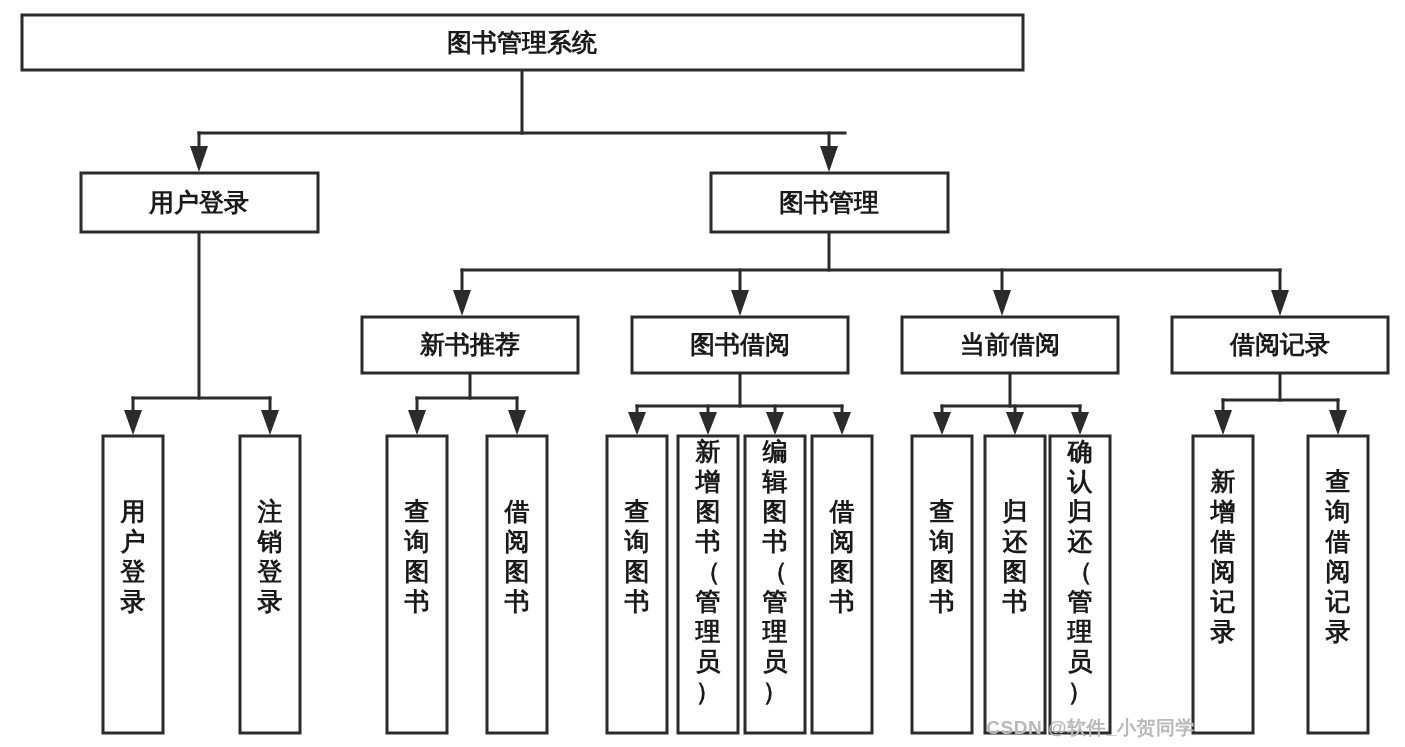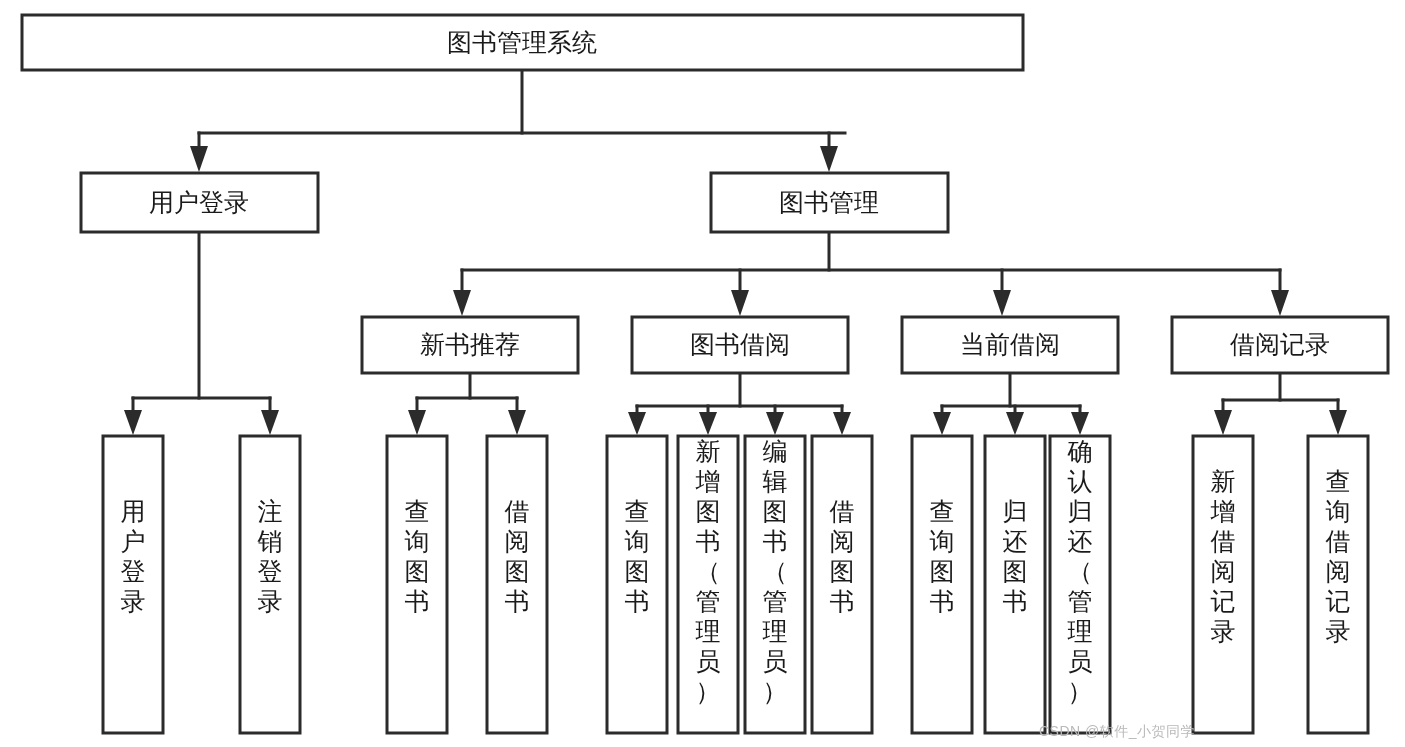--- a/index.html
+++ b/index.html
@@ -10,20 +10,21 @@
   body {
     width: 1405px;
     height: 747px;
     font-family: "Liberation Sans", "DejaVu Sans", sans-serif;
     overflow: hidden;
   }
   #diagram-root {
     position: relative;
     width: 1205px;
     height: 747px;
+    font-weight: bold;
   }
   svg.diagram-canvas {
     display: block;
     width: 1405px;
     height: 747px;
   }
   .node-rect {
     fill: #ffffff;
     stroke: #2b2b2b;
     stroke-width: 3;
@@ -49,21 +50,21 @@
     font-family: "Liberation Sans", "DejaVu Sans", sans-serif;
     font-size: 25px;
     fill: #1a1a1a;
     text-anchor: middle;
   }
   .watermark {
     position: absolute;
     right: 10px;
     bottom: 6px;
     font-family: "Liberation Sans", "DejaVu Sans", sans-serif;
-    font-size: 14px;
+    font-size: 19px;
     color: #b9b9b9;
     white-space: nowrap;
     letter-spacing: 0.5px;
   }
 </style>
 </head>
 <body>
 
 <div id="diagram-root">
   <svg class="diagram-canvas" viewBox="0 0 1405 747">

